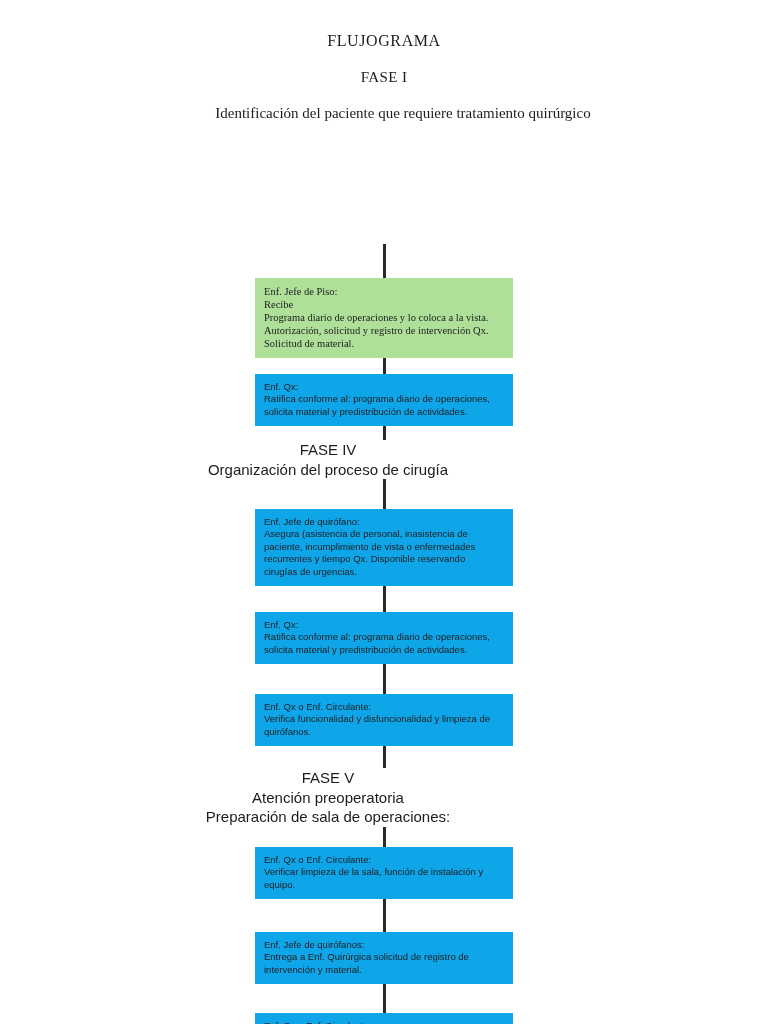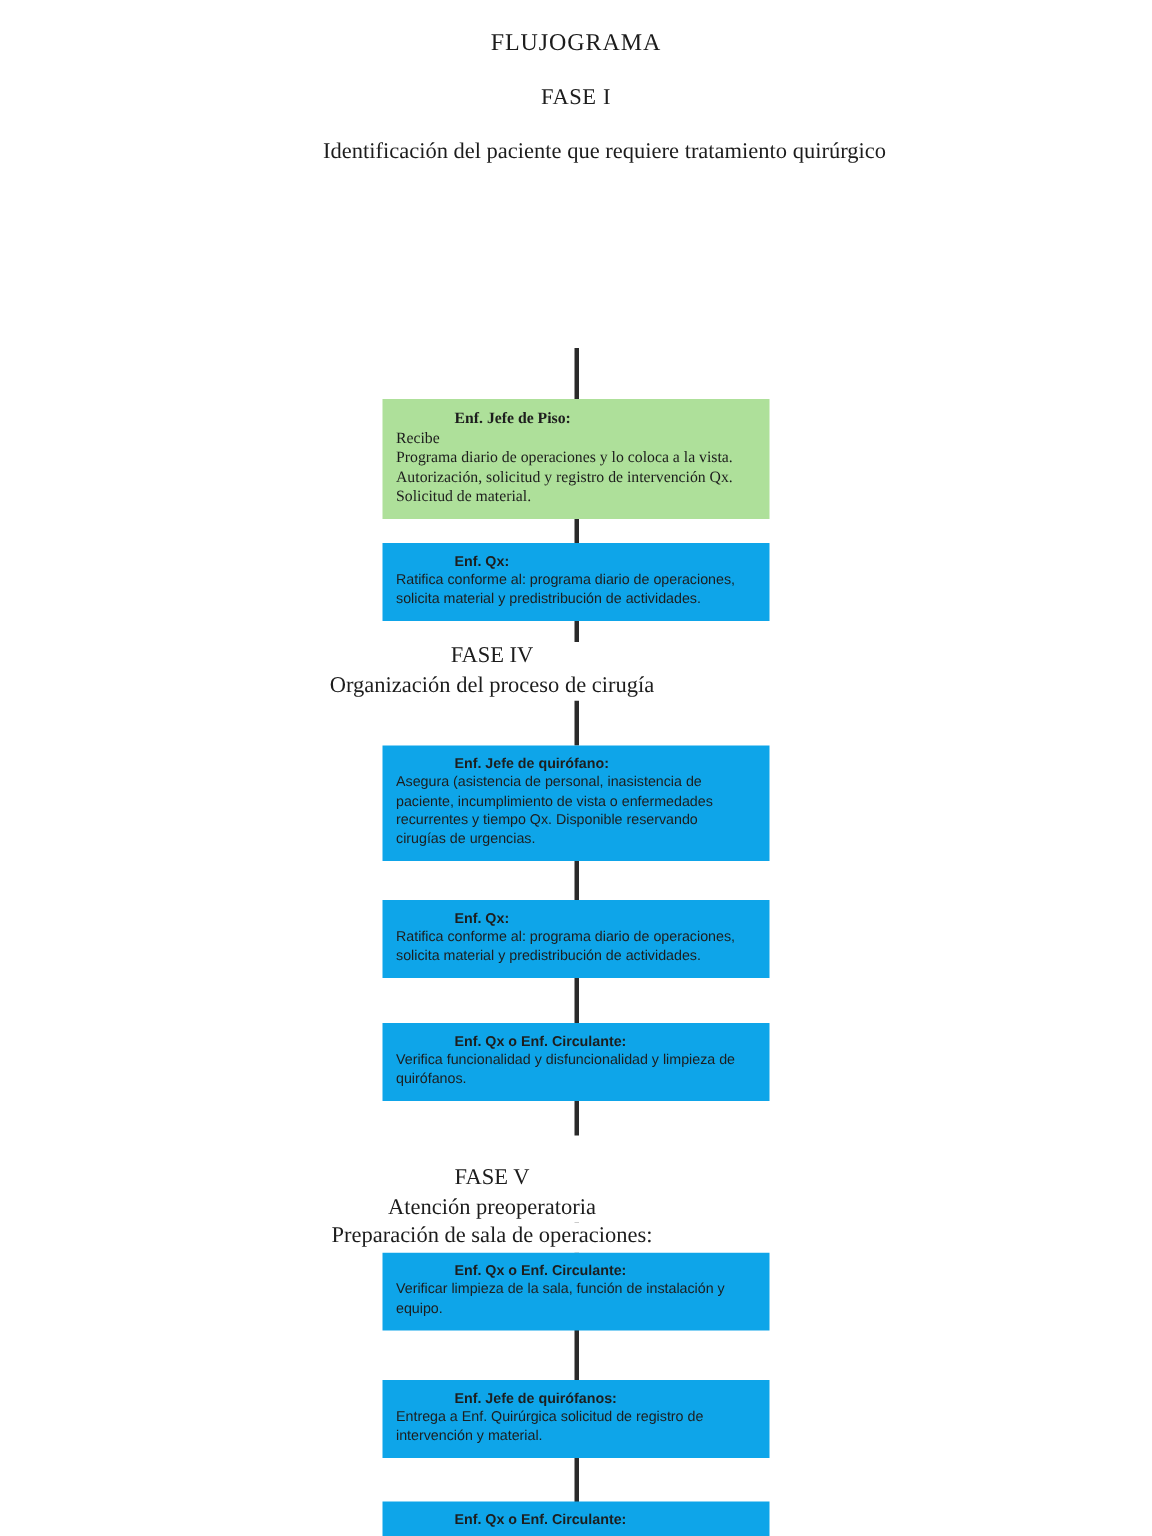--- a/index.html
+++ b/index.html
@@ -12,21 +12,21 @@
 
   body {
     font-family: "Liberation Sans", sans-serif;
     color: #222222;
     position: relative;
     overflow: hidden;
   }
 
   
   .header {
-    padding-top: 20px;
+    padding-top: 32px;
     text-align: center;
     font-family: "Liberation Serif", serif;
     color: #1c1c1c;
   }
   .header .h-title {
     font-size: 16px;
     letter-spacing: 0.6px;
     margin-bottom: 19px;
   }
   .header .h-phase {
@@ -58,23 +58,22 @@
     position: absolute;
     left: 255px;
     width: 258px;
     padding: 7px 9px 8px 9px;
     font-size: 9.5px;
     line-height: 12.4px;
     color: #1d1d1d;
     z-index: 2;
   }
   .box .role {
-    font-weight: bold;
+    font-weight: normal;
     display: block;
-    margin-left: 39px;
   }
   .box .line { display: block; }
 
   
   .box.v-bright {
     background: #aee09a;
     font-family: "Liberation Serif", serif;
     font-size: 10.5px;
     line-height: 13px;
   }
@@ -83,21 +82,21 @@
     background: #0ea5e9;
     font-family: "Liberation Sans", sans-serif;
   }
 
   
   .phase-head {
     position: absolute;
     width: 656px;
     left: 0;
     text-align: center;
-    font-family: Liberation Serif, serif;
+    font-family: Liberation Sans, sans-serif;
     font-size: 15px;
     line-height: 19.5px;
     color: #1c1c1c;
     z-index: 3;
   }
   .phase-head .ph-line {
     display: block;
     background: #ffffff;
   }
 </style>
@@ -158,21 +157,21 @@
   <div class="connector" style="top:540px;height:33px;"></div>
 
   <div class="box v-muted" style="top:572px;">
     <span class="role">Enf. Qx o Enf. Circulante:</span>
     <span class="line">Verifica funcionalidad y disfuncionalidad y limpieza de</span>
     <span class="line">quirófanos.</span>
   </div>
 
   <div class="connector" style="top:621px;height:26px;"></div>
 
-  <div class="phase-head" style="top:666px;">
+  <div class="phase-head" style="top:646px;">
     <span class="ph-line">FASE V</span>
     <span class="ph-line">Atención preoperatoria</span>
     <span class="ph-line">Preparación de sala de operaciones:</span>
   </div>
 
   <div class="connector" style="top:702px;height:23px;"></div>
 
   <div class="box v-muted" style="top:725px;">
     <span class="role">Enf. Qx o Enf. Circulante:</span>
     <span class="line">Verificar limpieza de la sala, función de instalación y</span>

